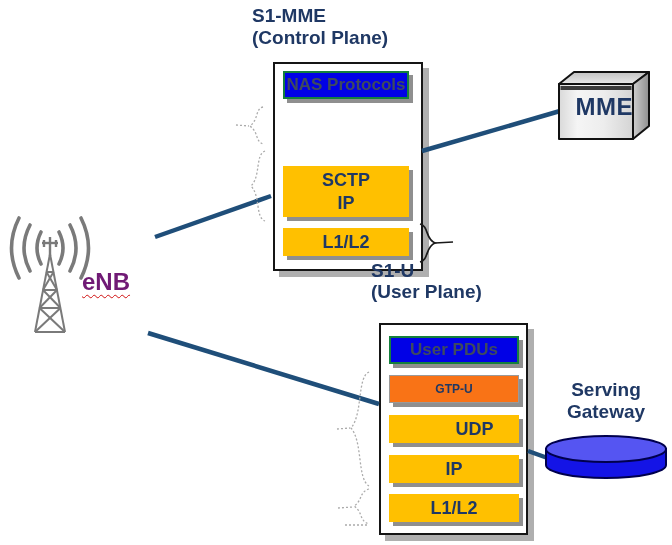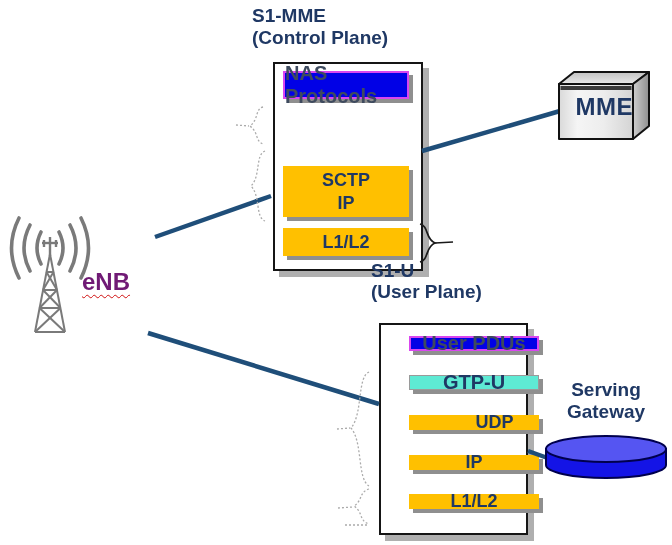--- a/index.html
+++ b/index.html
@@ -11,27 +11,27 @@
   #t-up{left:371px;top:260px;width:162px;font-size:19px;line-height:21px;}
   
   .stack-box{position:absolute;background:#ffffff;border:2px solid #151515;
              box-shadow:6px 6px 0 #AFAFAF;box-sizing:border-box;z-index:1;}
   .cp-box{left:273px;top:62px;width:150px;height:209px;}
   .up-box{left:379px;top:323px;width:149px;height:212px;}
   
   .layer{position:absolute;display:flex;align-items:center;justify-content:center;
          font-weight:bold;box-sizing:border-box;z-index:2;}
   .layer.gold{background:#FFC000;color:#1F3864;box-shadow:4px 4px 0 #8F8F8F;font-size:18px;}
-  .layer.blue{background:#0101E6;color:#3E4A5E;border:2px solid #d946ef;
-              box-shadow:4px 4px 0 #8F8F8F;font-size:20px;}
-  .layer.gray{background:#5eead4;color:#1F3864;border:1px solid #9A9A9A;
-              box-shadow:4px 4px 0 #8F8F8F;font-size:20px;}
+  .layer.blue{background:#0101E6;color:#3E4A5E;border:2px solid #15803d;
+              box-shadow:4px 4px 0 #8F8F8F;font-size:17px;}
+  .layer.gray{background:#f97316;color:#1F3864;border:1px solid #9A9A9A;
+              box-shadow:4px 4px 0 #8F8F8F;font-size:12px;}
   .cp-l{left:283px;width:126px;height:28px;}
   .cp-l0{top:71px;} .cp-l1{top:110px;} .cp-l2{top:150px;margin-top:16px;} .cp-l3{top:189px;} .cp-l4{top:228px;}
-  .up-l{left:389px;width:130px;height:15px;margin-left:20px;}
+  .up-l{left:389px;width:130px;height:28px;}
   .up-l0{top:336px;} .up-l1{top:375px;} .up-l2{top:415px;padding-left:41px;} .up-l3{top:455px;} .up-l4{top:494px;}
   
   .enb-label{position:absolute;left:82px;top:268px;color:#701a75;font-weight:bold;font-size:24px;
              z-index:6;text-decoration:underline wavy #D01010;text-decoration-thickness:1px;
              text-underline-offset:4px;}
   .mme-label{position:absolute;left:559px;top:93px;width:74px;text-align:right;color:#1F3864;
              font-weight:bold;font-size:24px;letter-spacing:.5px;z-index:6;}
   .sgw-label{position:absolute;left:538px;top:379px;width:136px;text-align:center;color:#1F3864;
              font-weight:bold;font-size:19px;line-height:22px;z-index:6;}
   

